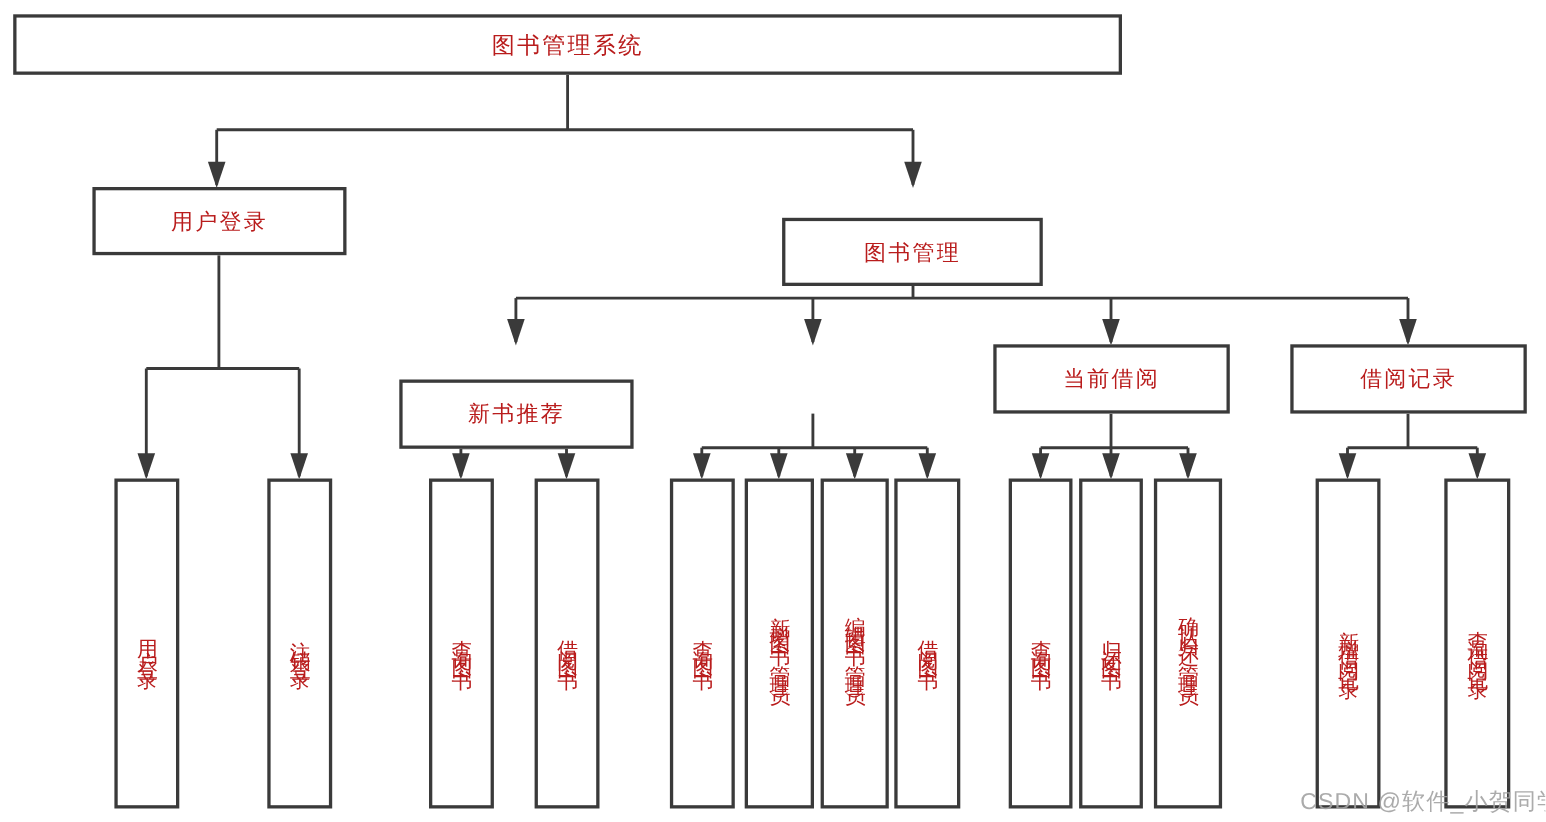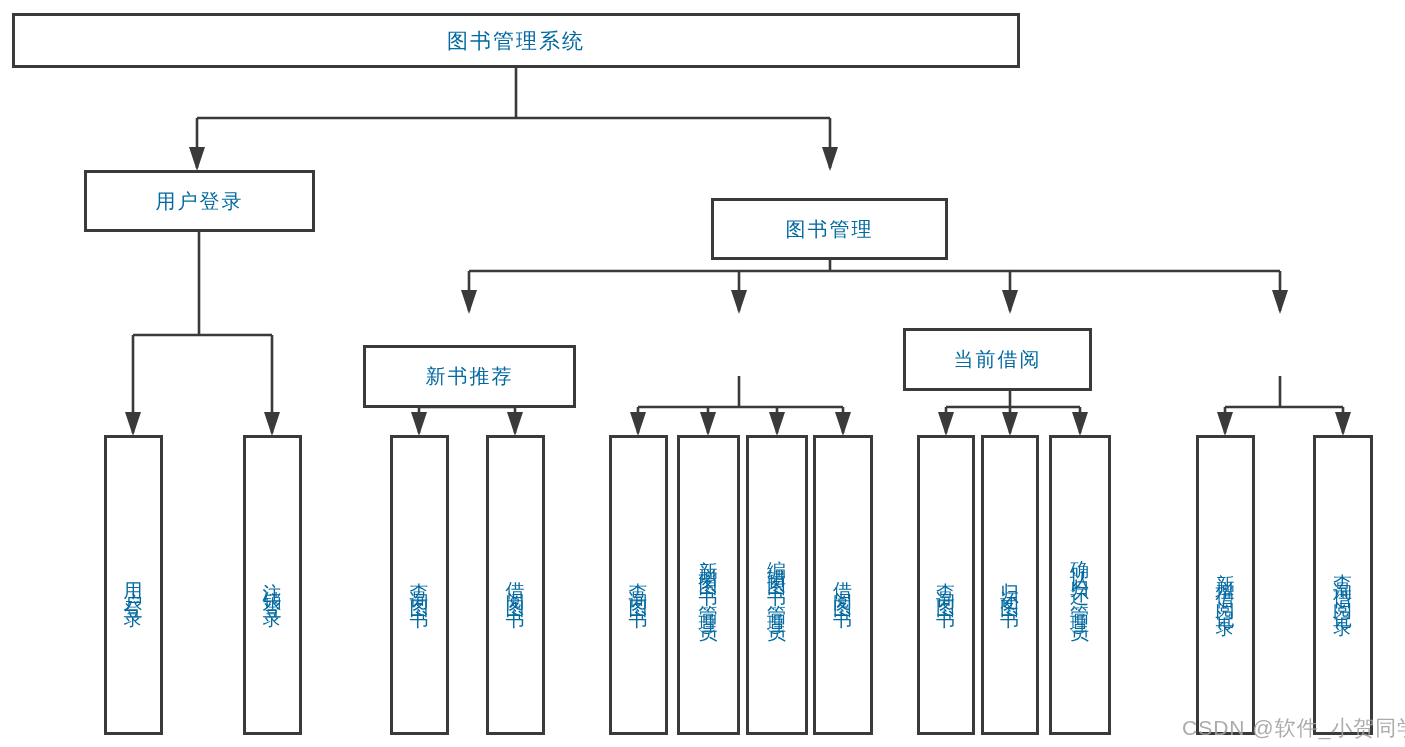--- a/index.html
+++ b/index.html
@@ -5,21 +5,21 @@
   html,body{margin:0;padding:0;background:#ffffff;}
   body{font-family:"Liberation Sans", sans-serif; color:#333;}
   .stage{position:relative;width:1405px;height:747px;background:#ffffff;overflow:hidden;}
   .connectors{position:absolute;left:0;top:0;width:1405px;height:747px;}
   .node{
     position:absolute;
     background:#ffffff;
     border:3px solid #3a3a3a;
     box-sizing:border-box;
     display:flex;align-items:center;justify-content:center;
-    color:#0369a1;
+    color:#b91c1c;
   }
   .node.h{font-size:20px;letter-spacing:2px;}
   .node.root{font-size:21px;letter-spacing:2px;}
   .node.v{width:59px;height:300px;}
   .node.v .vtxt{
     writing-mode:vertical-rl;
     font-size:19px;
     line-height:1.0;
     letter-spacing:9px;
     white-space:nowrap;
@@ -111,22 +111,25 @@
   <div class="node h" style="left:84px;top:170px;width:231px;height:62px;">
     <span>用户登录</span>
   </div>
   <div class="node h" style="left:711px;top:170px;width:237px;height:62px;margin-top:28px;">
     <span>图书管理</span>
   </div>
 
   <div class="node h" style="left:363px;top:313px;width:213px;height:63px;margin-top:32px;">
     <span>新书推荐</span>
   </div>
-  <div class="node h" style="left:903px;top:328px;width:189px;height:63px;">
+  <div class="node h" style="left:903px;top:313px;width:215px;height:63px;">
     <span>当前借阅</span>
+  </div>
+  <div class="node h" style="left:1173px;top:313px;width:215px;height:63px;">
+    <span>借阅记录</span>
   </div>
 
   <div class="node v" style="left:104px;top:435px;">
     <span class="vtxt">用户登录</span>
   </div>
   <div class="node v" style="left:243px;top:435px;">
     <span class="vtxt">注销登录</span>
   </div>
 
   <div class="node v" style="left:390px;top:435px;">

